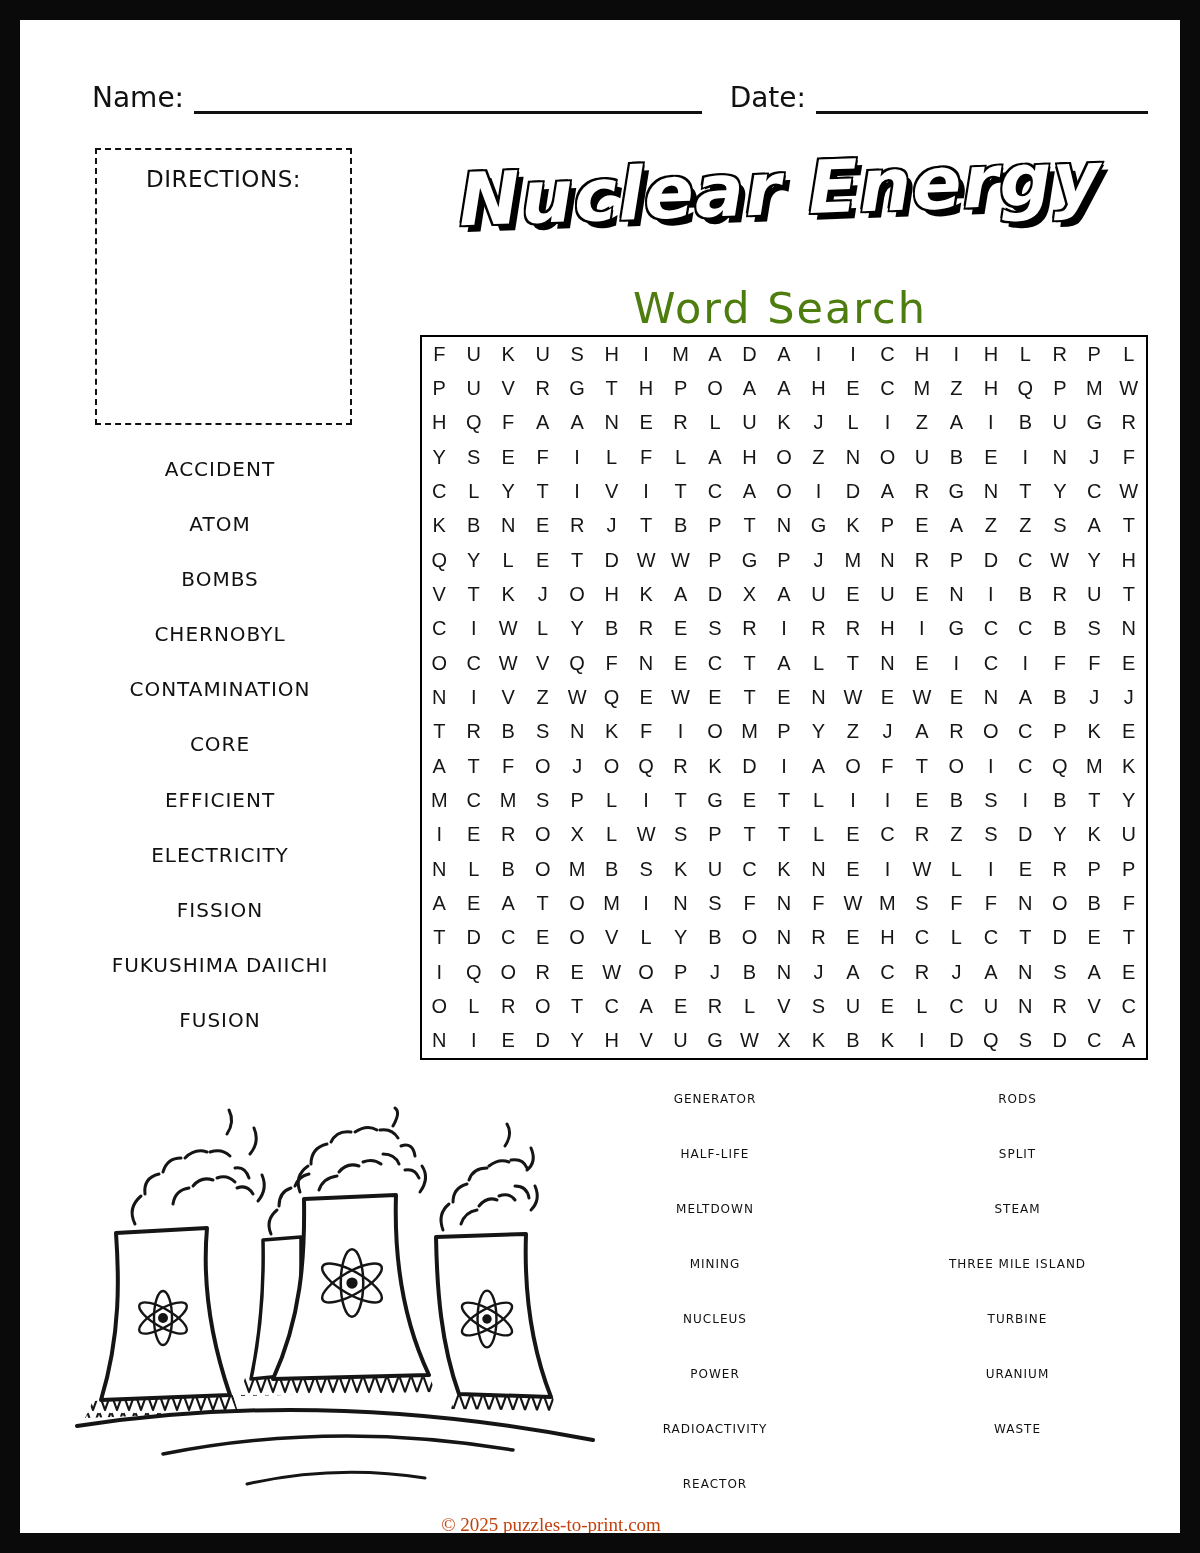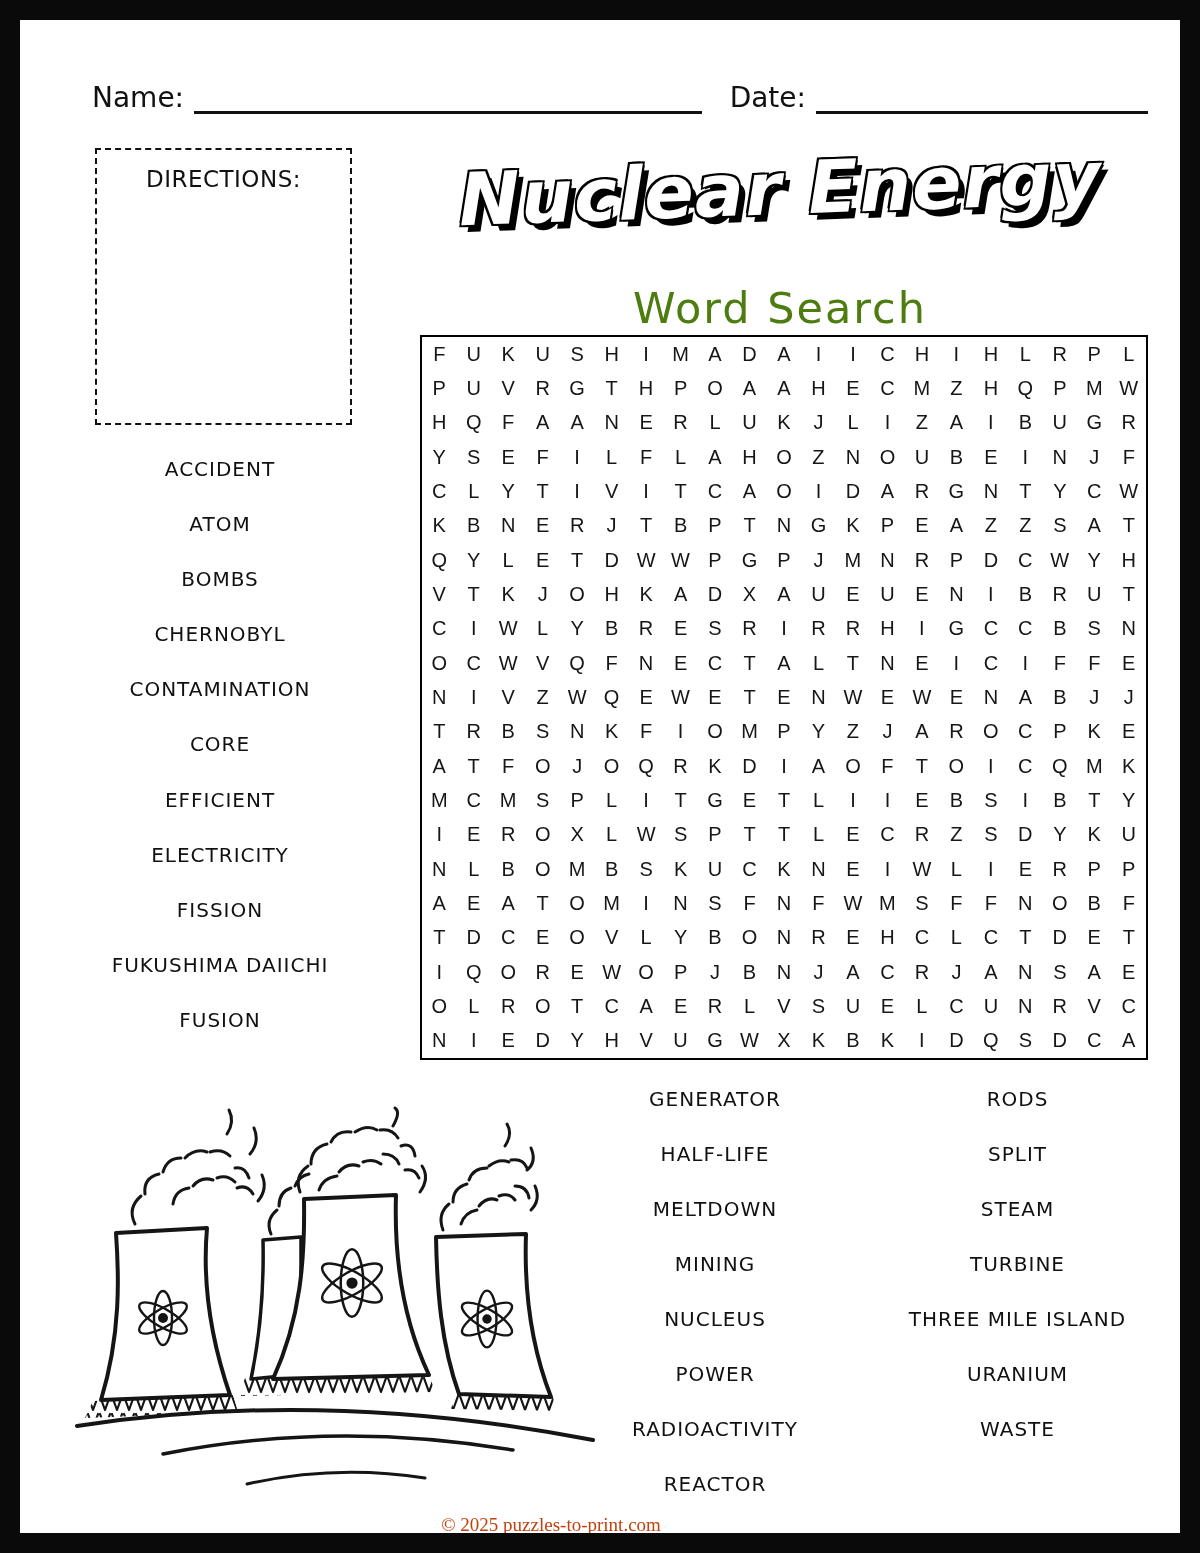--- a/index.html
+++ b/index.html
@@ -36,21 +36,21 @@
           grid-template-columns:repeat(21,1fr); grid-template-rows:repeat(21,1fr); }
   .cell { display:flex; align-items:center; justify-content:center;
           font-family:"Liberation Sans", sans-serif; font-size:20px; color:#161616; }
   
   .side-words { position:absolute; left:58px; top:422px; width:284px; text-align:center; }
   .side-words .w { height:55.1px; line-height:55.1px; font-size:20px; letter-spacing:1px; white-space:nowrap; }
   
   .bcol { position:absolute; top:1052px; text-align:center; }
   .bcol.left  { left:550px; width:290px; }
   .bcol.right { left:850px; width:295px; }
-  .bcol .w { height:55px; line-height:55px; font-size:20px; letter-spacing:1px; white-space:nowrap; }
+  .bcol .w { height:55px; line-height:55px; font-size:12px; letter-spacing:1px; white-space:nowrap; }
   
   .illus { position:absolute; left:55px; top:1086px; width:520px; height:390px; }
   
   .footer { position:absolute; left:0; top:1494px; width:1062px; text-align:center;
             font-family:"Liberation Serif", serif; font-size:19px; color:#c2410c; }
 </style>
 </head>
 <body>
 
 <div class="page">
@@ -534,22 +534,22 @@
       <div class="w">MINING</div>
       <div class="w">NUCLEUS</div>
       <div class="w">POWER</div>
       <div class="w">RADIOACTIVITY</div>
       <div class="w">REACTOR</div>
     </div>
   <div class="bcol right">
       <div class="w">RODS</div>
       <div class="w">SPLIT</div>
       <div class="w">STEAM</div>
+      <div class="w">THREE MILE ISLAND</div>
       <div class="w">TURBINE</div>
-      <div class="w">THREE MILE ISLAND</div>
       <div class="w">URANIUM</div>
       <div class="w">WASTE</div>
     </div>
 
   <svg class="illus" viewBox="0 0 520 390" fill="none" stroke="#151515" stroke-linecap="round" stroke-linejoin="round">
     <defs>
       <pattern id="zig" width="12" height="18" patternUnits="userSpaceOnUse">
         <path d="M1,2 L6,16 L11,2" fill="none" stroke="#151515" stroke-width="2.2"></path>
       </pattern>
     </defs>

